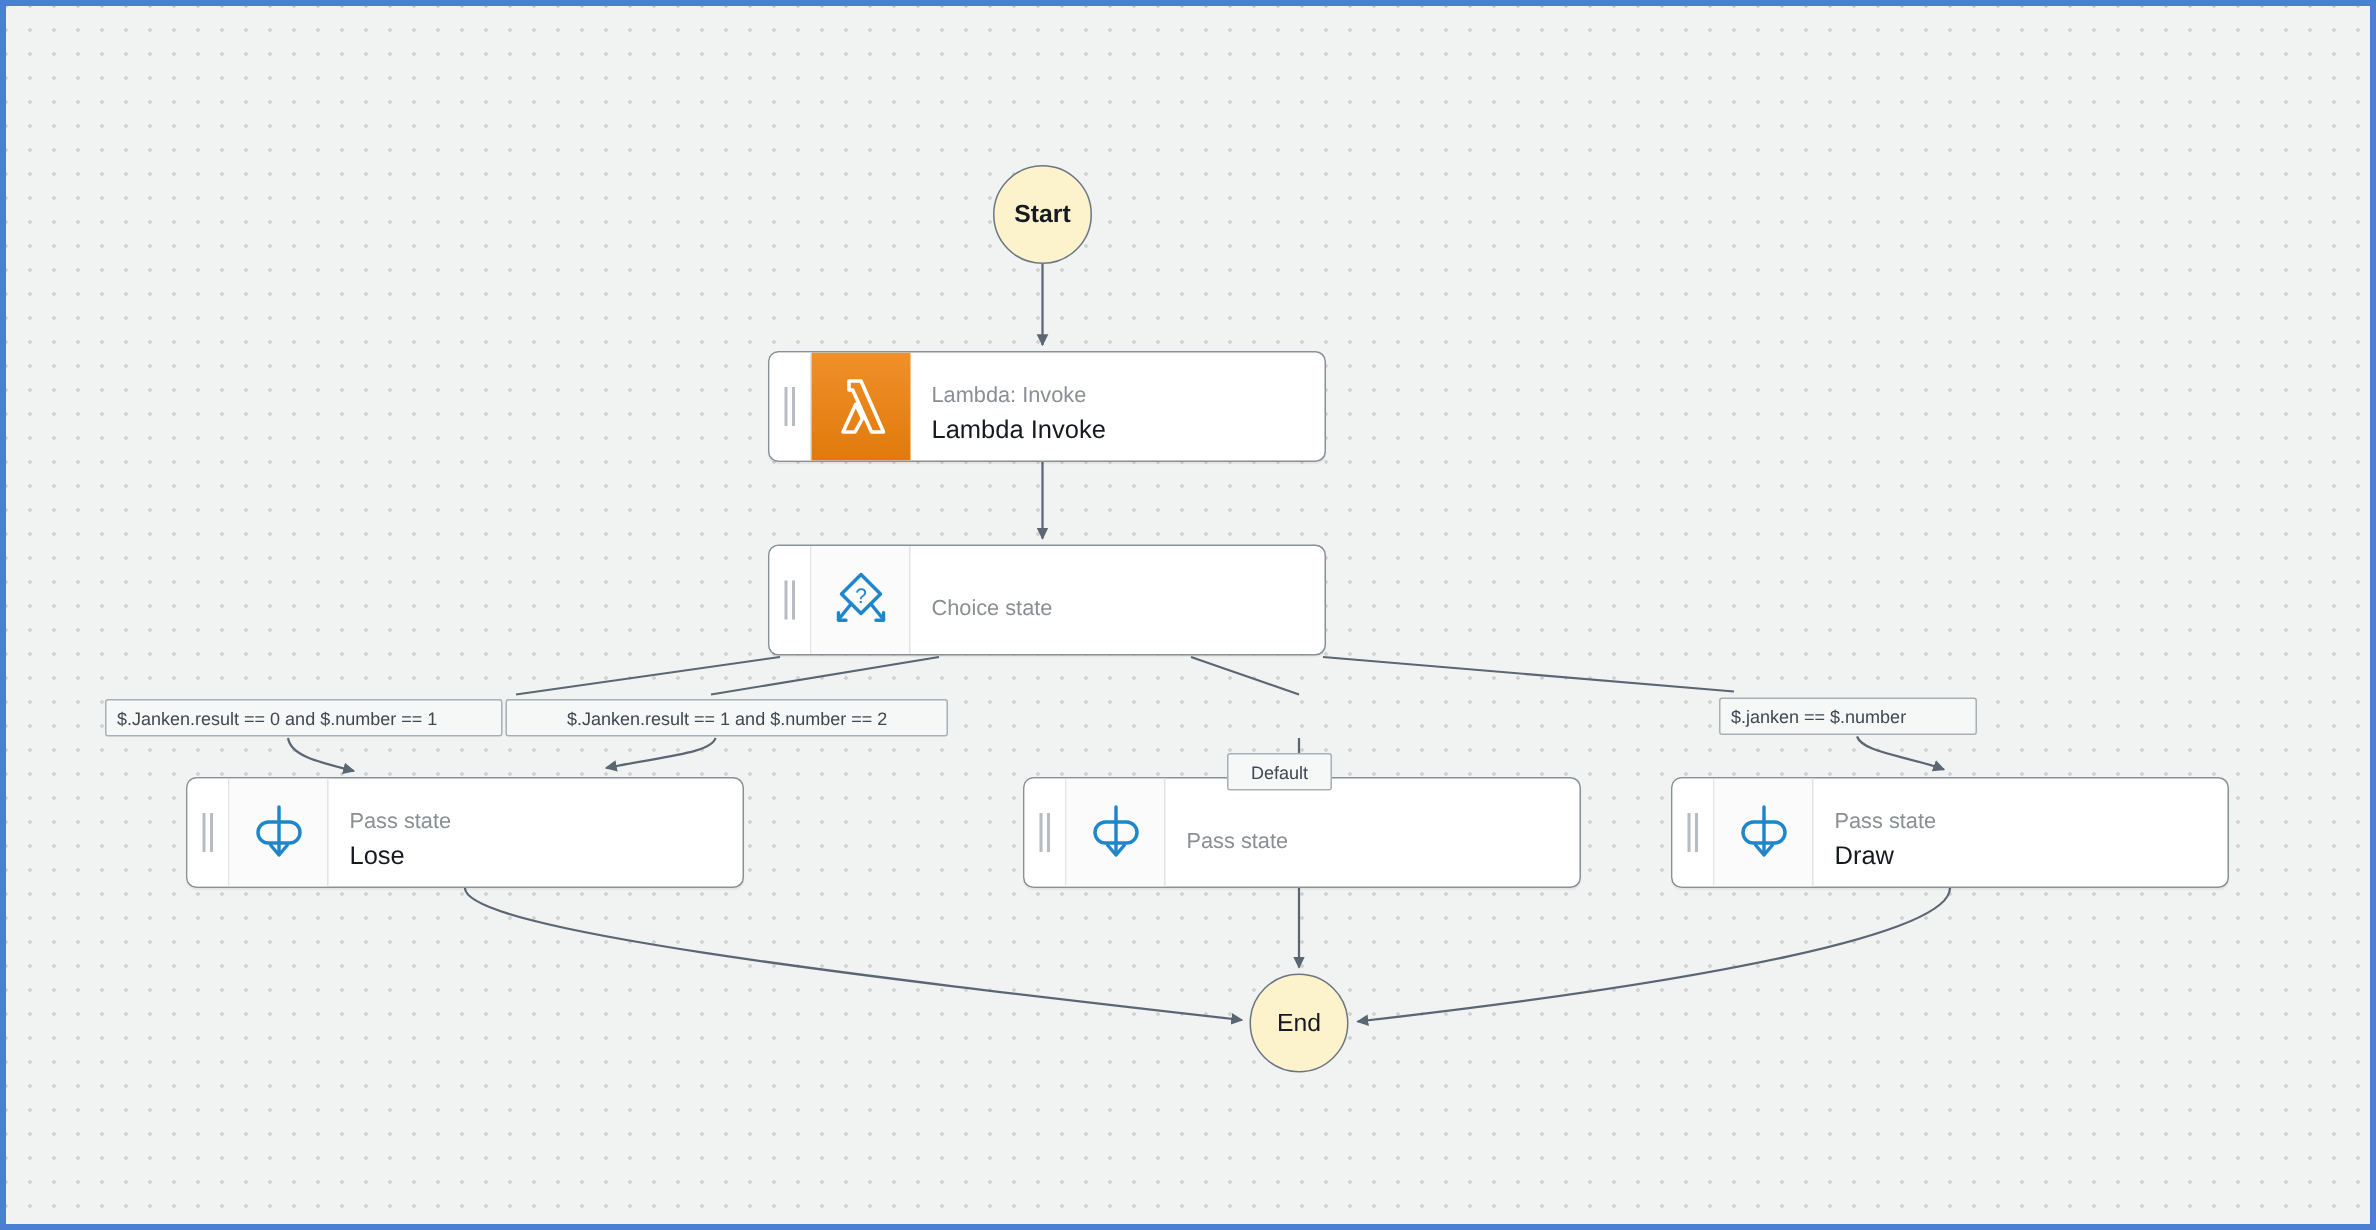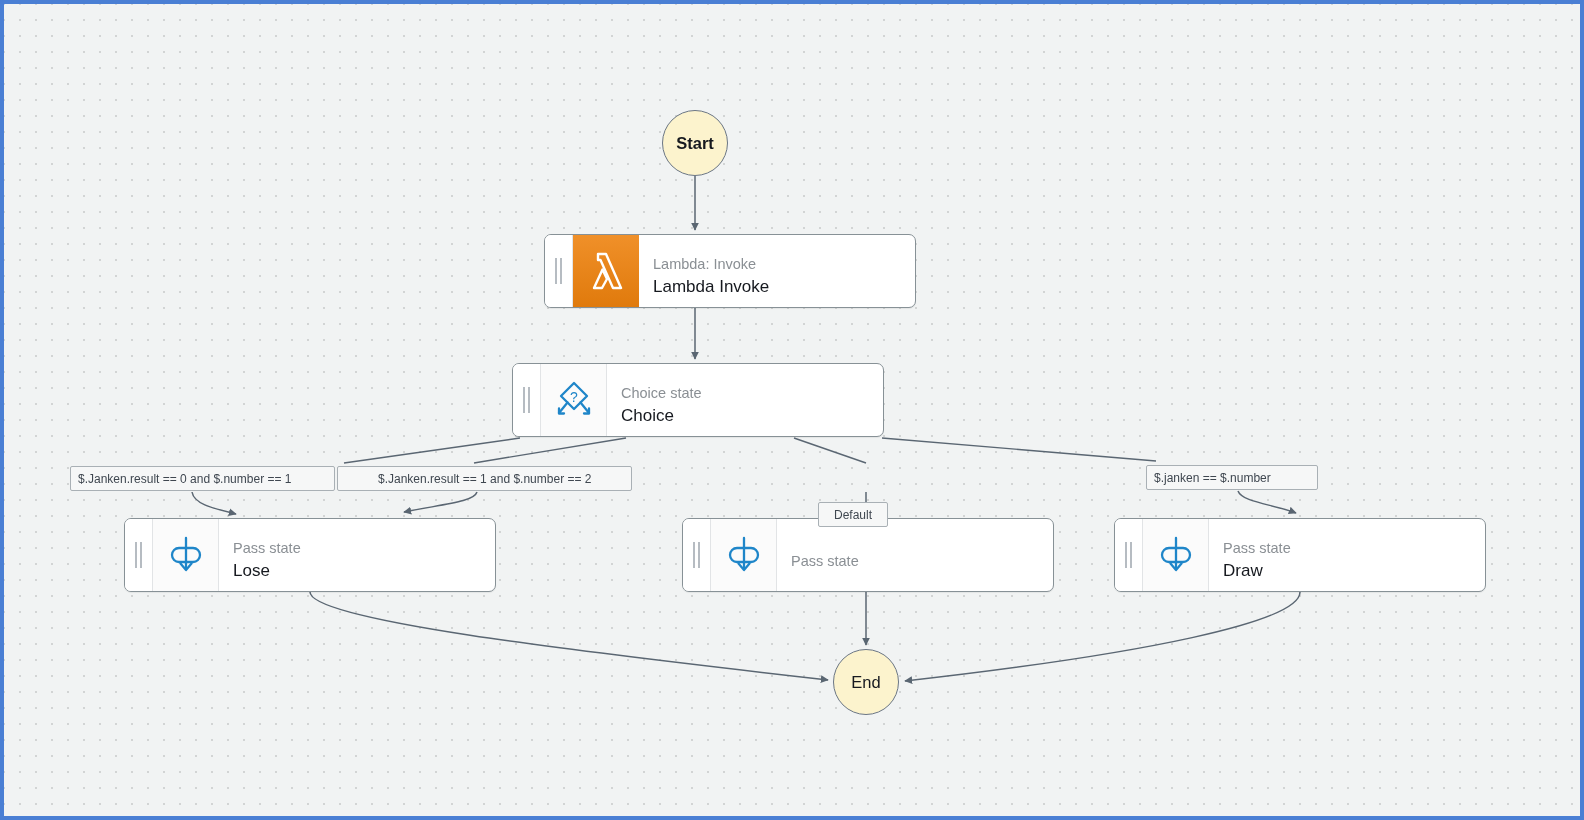--- a/index.html
+++ b/index.html
@@ -153,21 +153,21 @@
   </svg>
 
   <div class="terminal" style="left:658px; top:106px;font-weight:bold;">
     <span>Start</span>
   </div>
 
   <div class="terminal" style="left:829px; top:645px;">
     <span>End</span>
   </div>
 
-  <div class="state-card" style="left:508px; top:230px; width:372px;margin-left:32px;">
+  <div class="state-card" style="left:508px; top:230px; width:372px;">
     <div class="grip">
         <i></i>
         <i></i>
       </div>
     <div class="icon-cell lambda">
       <svg width="40" height="42" viewBox="0 0 40 42" fill="none" stroke="#ffffff" stroke-width="2.4" stroke-linejoin="round">
         <path d="M12 4 H20 L35 38 H27 L14.5 10 H12 Z"></path>
         <path d="M16.5 19.5 L21 29 L16 38 H8 Z"></path>
       </svg>
     </div>
@@ -187,21 +187,20 @@
         <path d="M22 5 L35 18 L22 31 L9 18 Z"></path>
         <text x="22" y="24" font-size="14" font-family="Liberation Sans, sans-serif" fill="#1f86c9" stroke="none" text-anchor="middle">?</text>
         <path d="M15.5 24.5 L7 35"></path>
         <path d="M7 30.5 L7 35.5 L12 35.5"></path>
         <path d="M28.5 24.5 L37 35"></path>
         <path d="M37 30.5 L37 35.5 L32 35.5"></path>
       </svg>
     </div>
     <div class="label-cell">
       <div class="state-type">Choice state</div>
-      <div class="state-name">Choice</div>
     </div>
   </div>
 
   <div class="state-card" style="left:120px; top:514px; width:372px;">
     <div class="grip">
         <i></i>
         <i></i>
       </div>
     <div class="icon-cell">
       <svg width="42" height="44" viewBox="0 0 42 44" fill="none" stroke="#1f86c9" stroke-width="2.3" stroke-linecap="round" stroke-linejoin="round">

